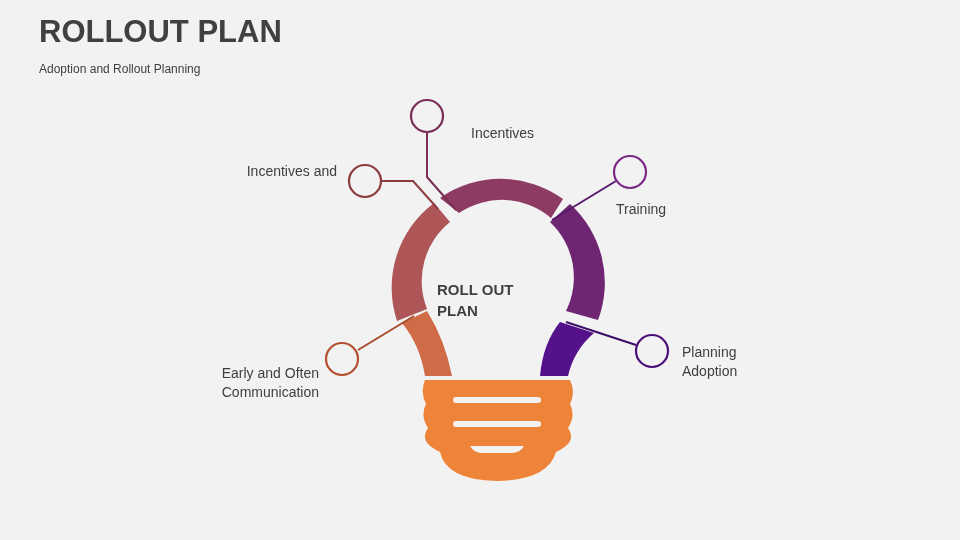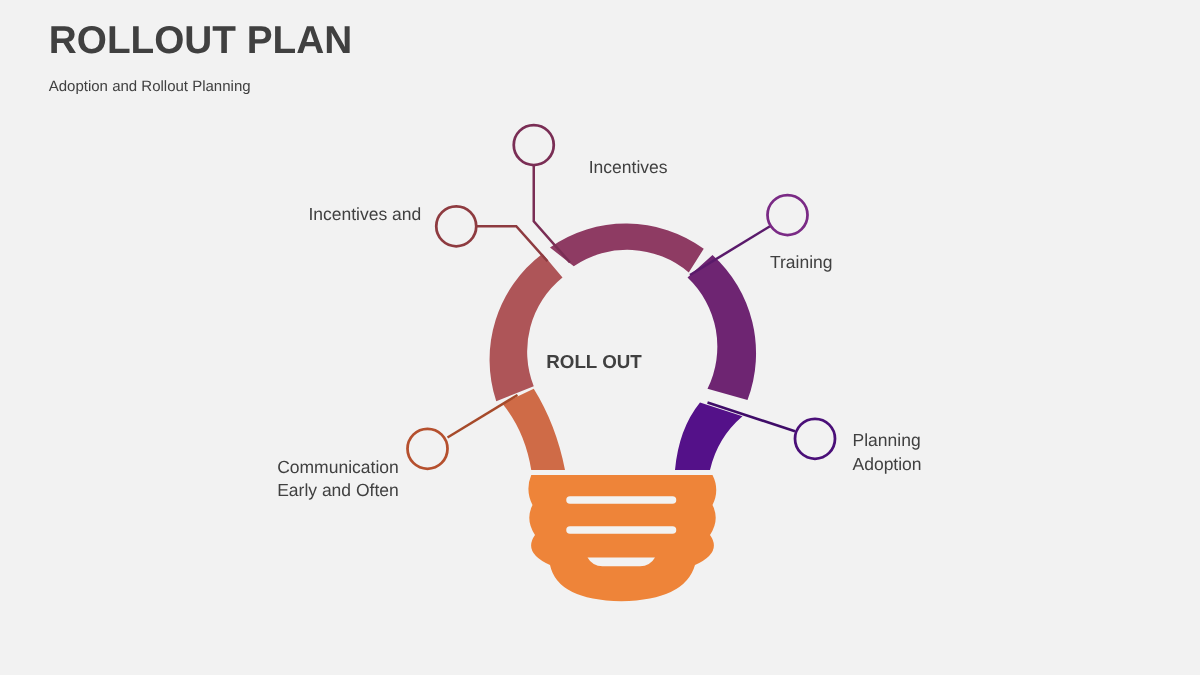--- a/index.html
+++ b/index.html
@@ -83,35 +83,36 @@
   </g>
 
   <g>
     <line x1="358" y1="350" x2="414" y2="316" stroke="#A64A2A" stroke-width="2"></line>
     <circle cx="342" cy="359" r="16" fill="#F2F2F2" stroke="#B5502E" stroke-width="2.2"></circle>
   </g>
 </svg>
 
 <div class="center-text">
   <div>ROLL OUT</div>
+  <div>PLAN</div>
 </div>
 
 <div class="label" style="left:455px; top:124px;margin-left:16px;">
   <div>Incentives</div>
 </div>
 
 <div class="label" style="left:616px; top:157px;margin-top:43px;">
   <div>Training</div>
 </div>
 
 <div class="label right-align" style="left:190px; top:162px; width:147px;">
   <div>Incentives and</div>
 </div>
 
 <div class="label" style="left:682px; top:343px;">
   <div>Planning</div>
   <div>Adoption</div>
 </div>
 
 <div class="label right-align" style="left:190px; top:364px; width:129px;">
+  <div>Early and Often</div>
   <div>Communication</div>
-  <div>Early and Often</div>
 </div>
 
 </body></html>

